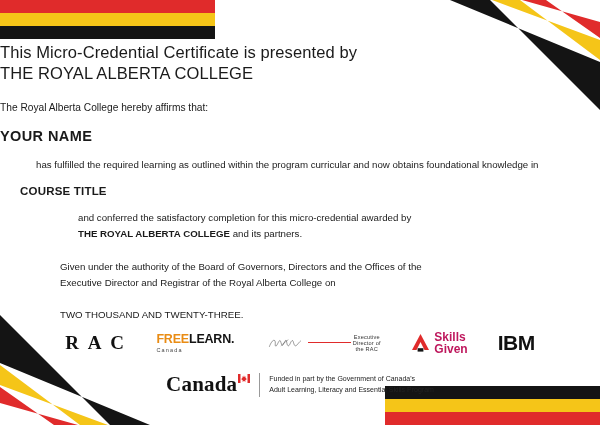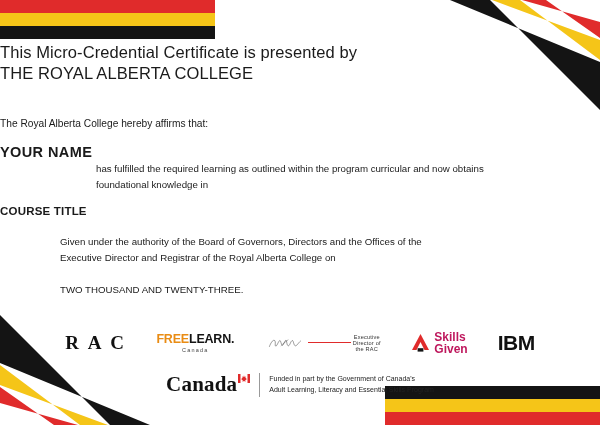--- a/index.html
+++ b/index.html
@@ -57,41 +57,42 @@
   .title {
     margin-top: 30px;
     font-size: 16.5px;
     line-height: 1.28;
     font-weight: 400;
     letter-spacing: 0.1px;
   }
   .title .l2 { display: block; }
 
   .affirms {
-    margin-top: 34px;
+    margin-top: 18px;
     font-size: 10.2px;
     font-weight: 400;
   }
   .recipient {
     margin-top: 15px;
     font-size: 14.5px;
     font-weight: 700;
     letter-spacing: 0.4px;
   }
   .para {
-    margin-top: 1px;
+    margin-top: 13px;
     font-size: 9.7px;
     line-height: 1.65;
-    padding: 0 96px;
+    padding: 0 36px;
   }
   .course {
     margin-top: 12px;
     font-size: 11.5px;
     font-weight: 700;
     letter-spacing: 0.2px;
+    margin-left: 20px;
   }
   .para2 {
     margin-top: 13px;
     font-size: 9.7px;
     line-height: 1.65;
     padding: 0 78px;
   }
   .para2 b { font-weight: 700; }
   .authority {
     margin-top: 17px;
@@ -121,21 +122,20 @@
 
   .rac-logo {
     font-family: "Liberation Serif", serif;
     font-size: 19px;
     font-weight: 700;
     letter-spacing: 2.5px;
     color: #111;
   }
 
   .freelearn {
-    text-align: center;
     line-height: 1;
   }
   .freelearn .fl-top {
     font-size: 12.5px;
     font-weight: 700;
     color: #e98c14;
     letter-spacing: -0.2px;
   }
   .freelearn .fl-top .blk { color: #141414; }
   .freelearn .fl-bottom {
@@ -264,20 +264,24 @@
     </div>
 
     <div class="affirms">The Royal Alberta College hereby affirms that:</div>
 
     <div class="recipient">YOUR NAME</div>
 
     <div class="para">has fulfilled the required learning as outlined within the program curricular and now obtains foundational knowledge in</div>
 
     <div class="course">COURSE TITLE</div>
 
+    <div class="para2">
+      <span>and conferred the satisfactory completion for this micro-credential awarded by</span><br>
+      <b>THE ROYAL ALBERTA COLLEGE</b><span> and its partners.</span>
+    </div>
 
     <div class="authority">
       <span>Given under the authority of the Board of Governors, Directors and the Offices of the</span><br>
       <span>Executive Director and Registrar of the Royal Alberta College on</span><br>
       <br>
       <span>TWO THOUSAND AND TWENTY-THREE.</span>
     </div>
   </div>
 
   <div class="logo-row">

